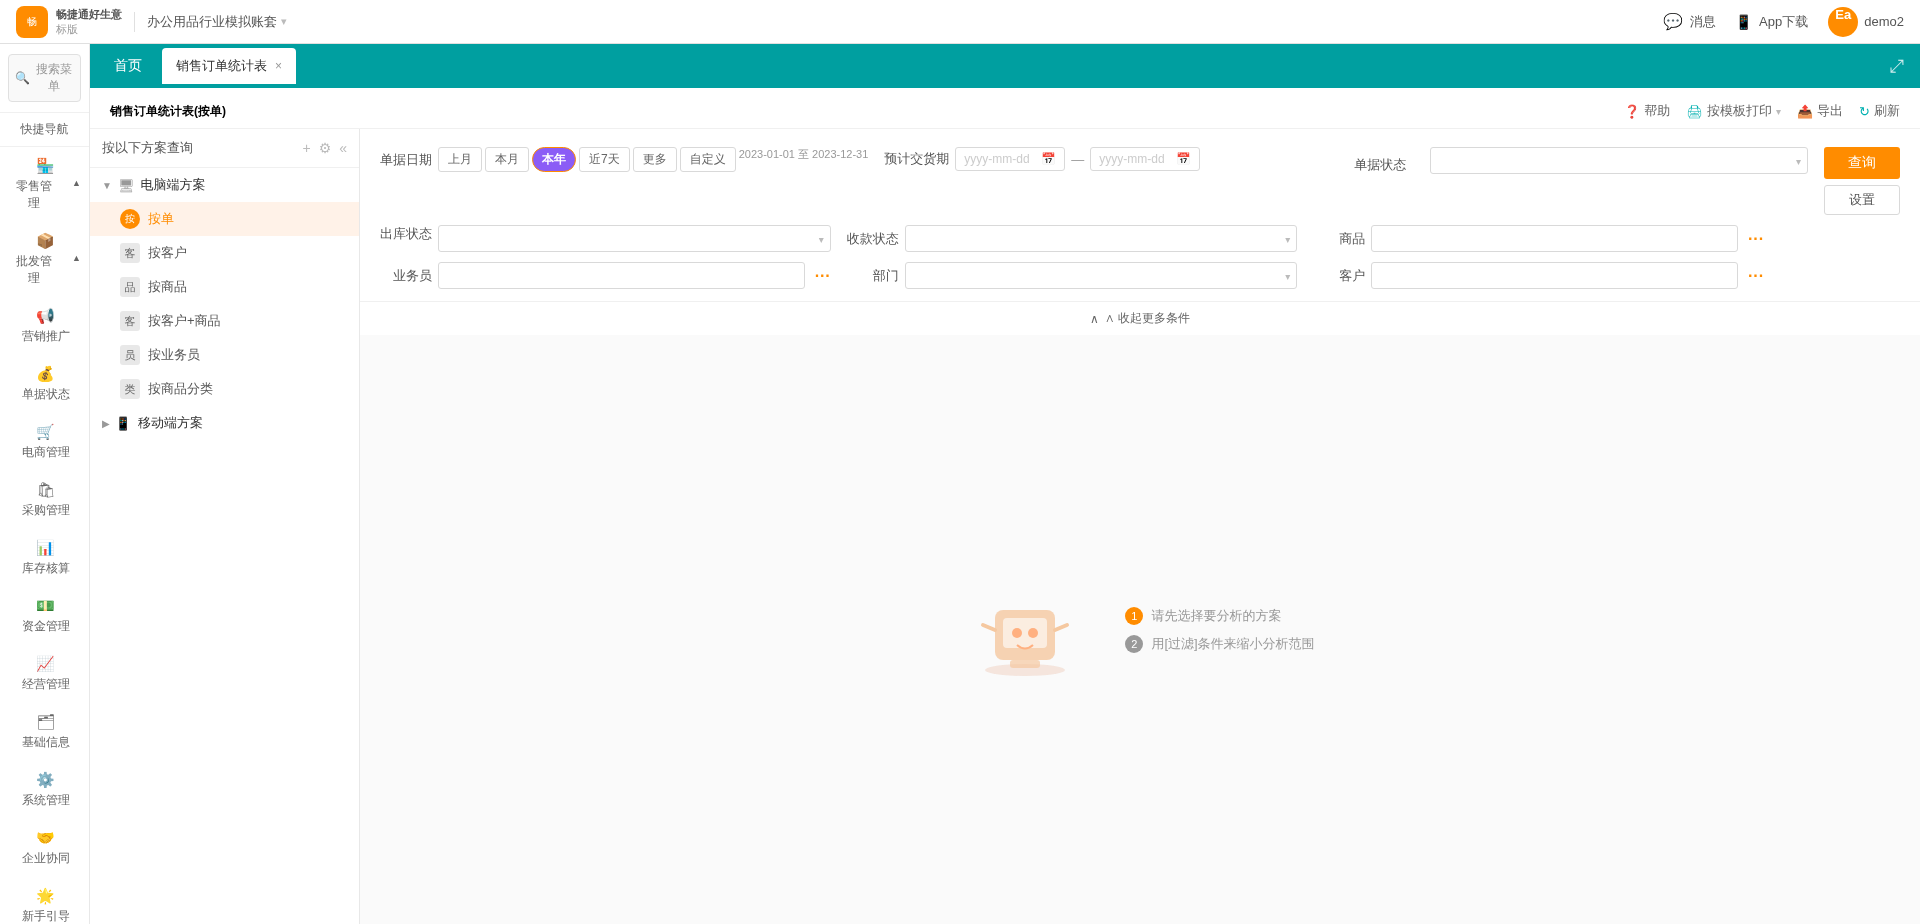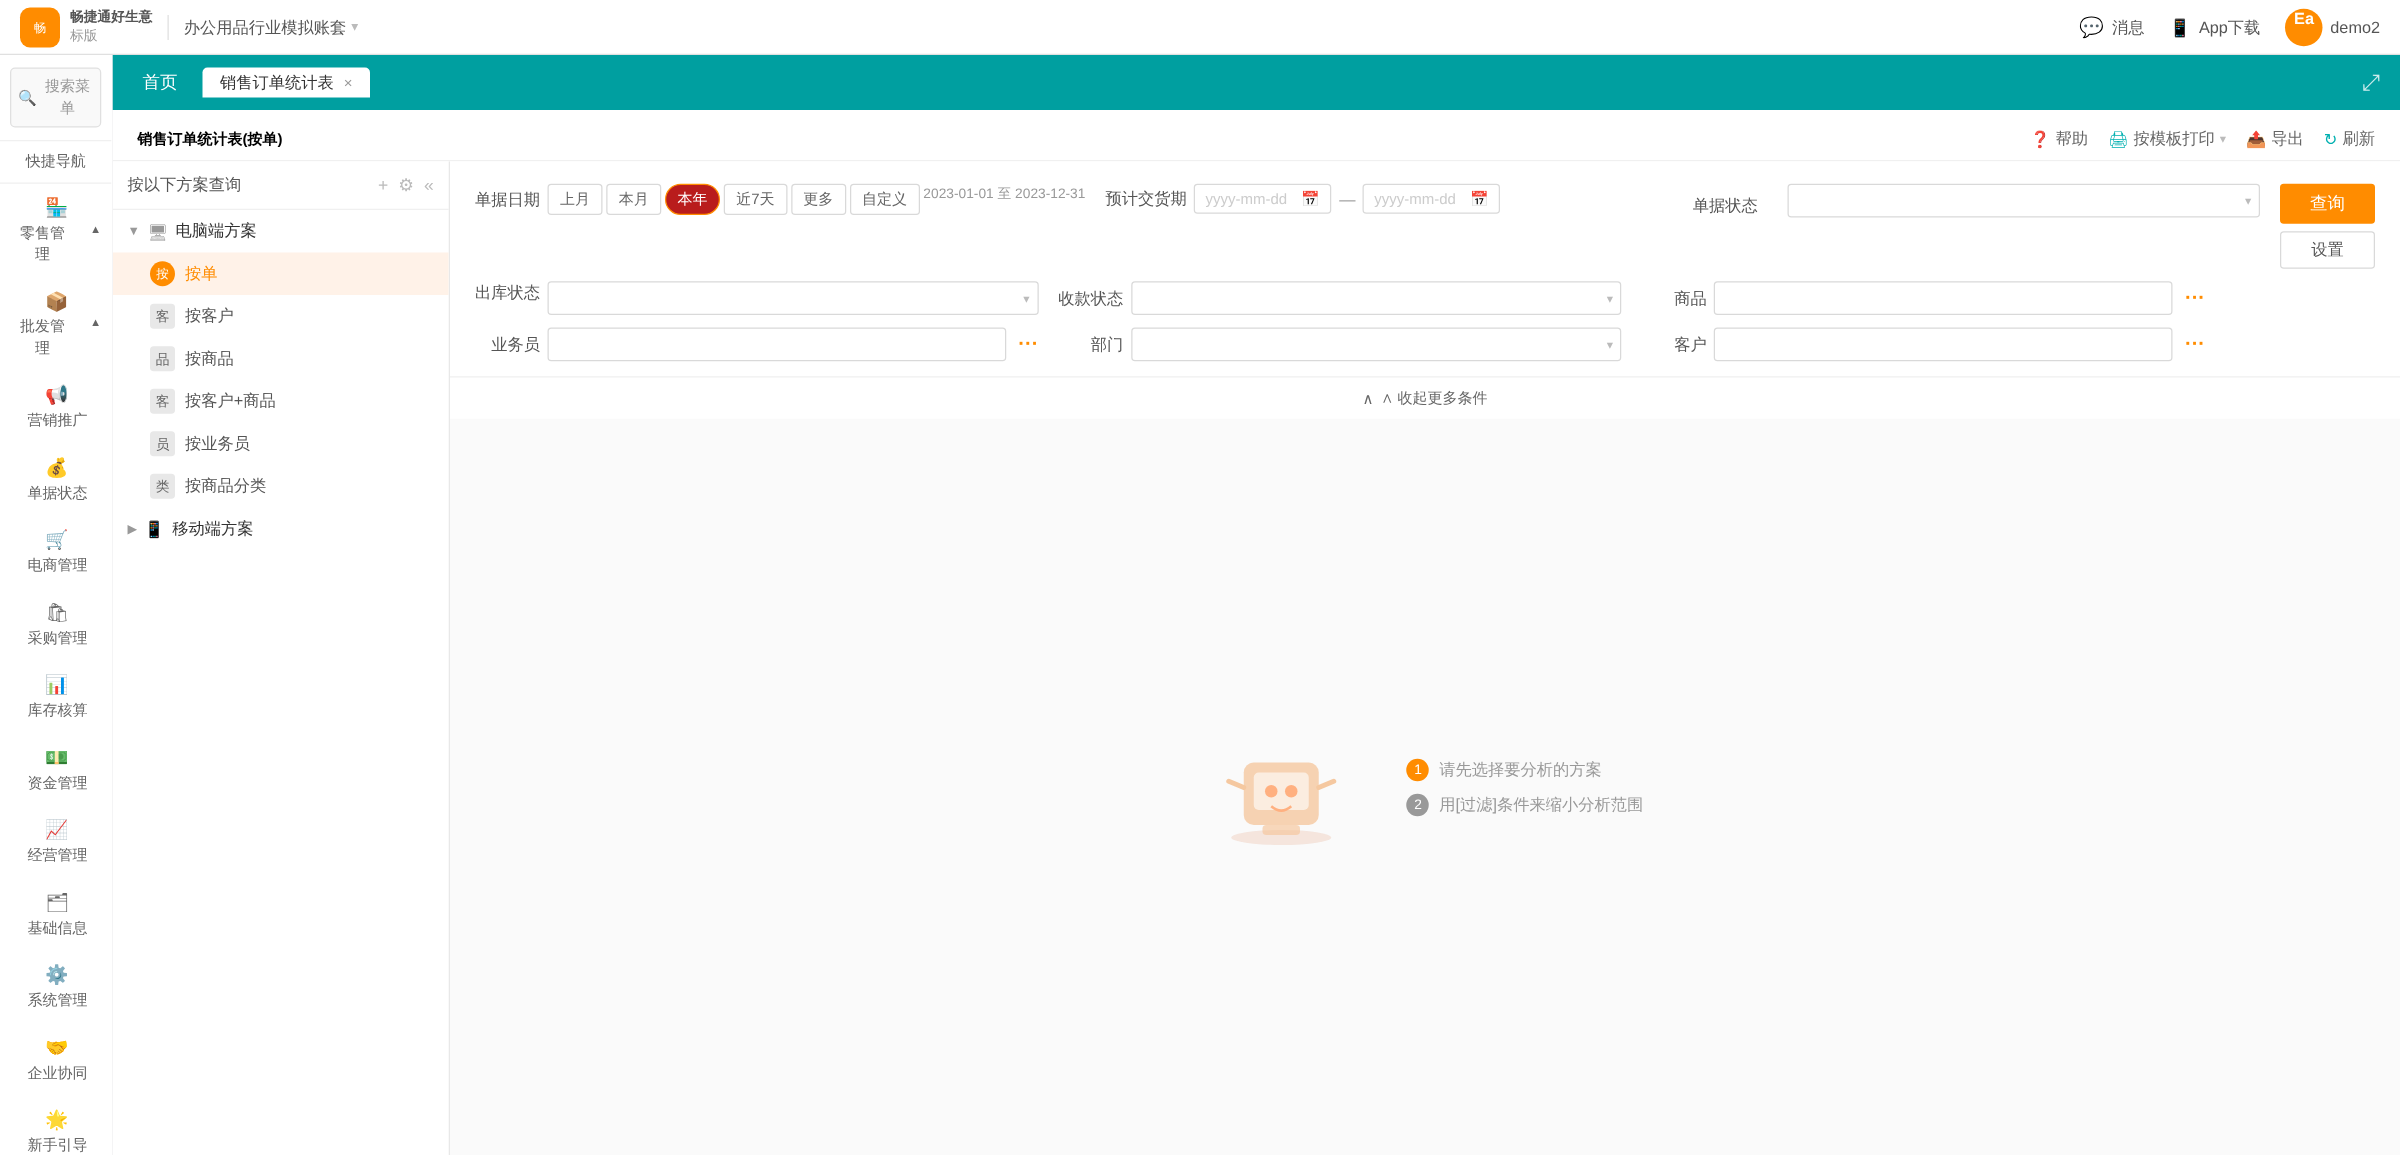--- a/index.html
+++ b/index.html
@@ -25,21 +25,21 @@
     .nav-search-btn { width: 100%; padding: 6px; border: 1px solid #e0e0e0; border-radius: 4px; background: #f9f9f9; color: #999; font-size: 12px; cursor: pointer; text-align: center; display: flex; align-items: center; justify-content: center; gap: 4px; }
     .nav-quick { padding: 8px; border-bottom: 1px solid #f0f0f0; text-align: center; }
     .nav-quick-btn { font-size: 12px; color: #666; cursor: pointer; }
     .nav-menu-item { padding: 10px 8px; text-align: center; cursor: pointer; font-size: 12px; color: #666; display: flex; flex-direction: column; align-items: center; justify-content: center; gap: 3px; border-left: 3px solid transparent; }
     .nav-menu-item-sub { display: flex; align-items: flex-start; justify-content: center; gap: 15px; }
 
     .main-page { flex: 1; display: flex; flex-direction: column; overflow: hidden; background: #f5f5f5; }
 
     .page-tab-bar { height: 44px; background: #009fa0; display: flex; align-items: center; padding: 0 8px; gap: 4px; flex-shrink: 0; }
     .pt-home { padding: 0 16px; height: 36px; display: flex; align-items: center; color: white; font-size: 14px; cursor: pointer; }
-    .pt-active { padding: 0 14px; height: 24px; display: flex; align-items: center; gap: 8px; color: #333; font-size: 13px; cursor: pointer; background: white; border-radius: 4px 4px 0 0; margin-bottom: 0; }
+    .pt-active { padding: 0 14px; height: 36px; display: flex; align-items: center; gap: 8px; color: #333; font-size: 13px; cursor: pointer; background: white; border-radius: 4px 4px 0 0; margin-bottom: 0; }
     .pt-close { color: #999; font-size: 12px; cursor: pointer; }
     .pt-maximize { margin-left: auto; color: rgba(255,255,255,0.8); font-size: 18px; cursor: pointer; padding: 0 8px; }
 
     .page-content { flex: 1; display: flex; flex-direction: column; overflow: hidden; background: #fff; margin: 0; }
     .page-content-inner { flex: 1; display: flex; overflow: hidden; }
 
     .left-nav-panel { width: 270px; background: #fff; border-right: 1px solid #e8e8e8; flex-shrink: 0; display: flex; flex-direction: column; }
     .lnp-header { padding: 10px 12px; font-size: 13px; color: #666; display: flex; align-items: center; justify-content: space-between; border-bottom: 1px solid #f0f0f0; }
     .lnp-header-left { display: flex; align-items: center; gap: 4px; color: #555; }
     .lnp-icons { display: flex; gap: 8px; color: #bbb; }
@@ -55,21 +55,21 @@
     .st-item-ico.orange { background: #ff8c00; color: white; border-radius: 50%; }
     .st-item-ico.gray { background: #e8e8e8; color: #666; }
 
     .right-filter-area { flex: 1; display: flex; flex-direction: column; overflow: hidden; }
 
     .filter-body { padding: 8px 20px 0; background: #fff; }
     .f-label { font-size: 13px; color: #555; white-space: nowrap; min-width: 52px; text-align: right; }
     .f-date-row { display: flex; align-items: center; gap: 4px; }
     .f-date-btns { display: flex; gap: 3px; }
     .f-dbtn { padding: 3px 9px; border: 1px solid #d9d9d9; border-radius: 3px; font-size: 12px; color: #666; background: #fff; cursor: pointer; }
-    .f-dbtn.cur { background: #b91c1c; color: white; border-color: #ff8c00; border-radius: 20px; }
+    .f-dbtn.cur { background: #8b5cf6; color: white; border-color: #ff8c00; border-radius: 20px; font-weight: bold; }
     .f-dinput { border: 1px solid #d9d9d9; border-radius: 3px; padding: 4px 8px; font-size: 12px; color: #ccc; width: 105px; display: flex; align-items: center; justify-content: space-between; background: #fff; }
     .f-dash { color: #999; }
     .f-sel-wrap { position: relative; flex: 1; }
     .f-sel { width: 100%; padding: 5px 26px 5px 8px; border: 1px solid #d9d9d9; border-radius: 3px; appearance: none; font-size: 13px; color: #333; background: #fff; cursor: pointer; }
     .f-sel-arr { position: absolute; right: 7px; top: 50%; transform: translateY(-50%); color: #bbb; font-size: 10px; pointer-events: none; }
     .f-inp { flex: 1; padding: 5px 8px; border: 1px solid #d9d9d9; border-radius: 3px; font-size: 13px; color: #333; }
     .f-dots { color: #ff8c00; cursor: pointer; font-size: 16px; font-weight: bold; margin-left: 4px; }
 
     .collapse-strip { display: flex; align-items: center; justify-content: center; gap: 6px; padding: 8px 0; cursor: pointer; color: #666; font-size: 12px; border-top: 1px solid #f0f0f0; background: #fff; }
     .btn-query { background: #ff8c00; color: white; border: none; padding: 7px 24px; border-radius: 3px; font-size: 14px; cursor: pointer; white-space: nowrap; }

